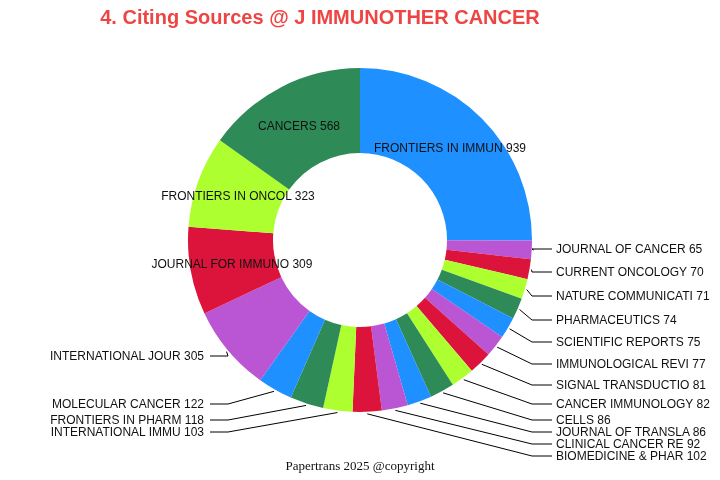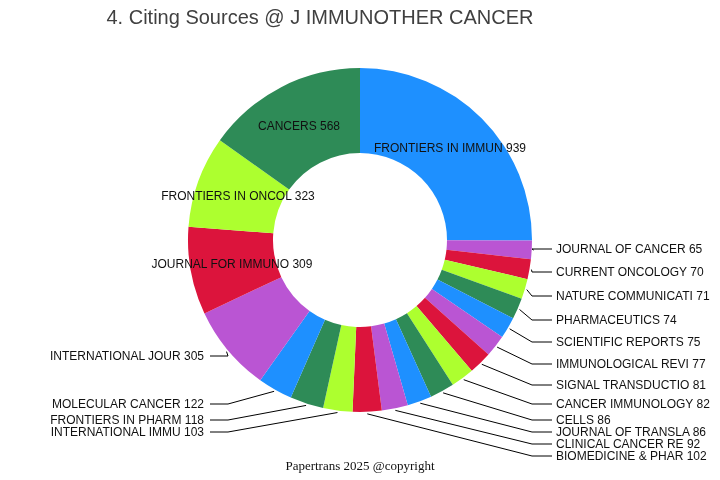--- a/index.html
+++ b/index.html
@@ -1,17 +1,17 @@
 <!DOCTYPE html>
 <html><head>
 <meta charset="utf-8">
 <style>
   html, body { margin: 0; padding: 0; background: #ffffff; }
   body { width: 720px; height: 480px; position: relative; overflow: hidden; font-family: "Liberation Sans", sans-serif; }
-  .title { position: absolute; left: 0; top: 6px; width: 640px; text-align: center; font-weight: normal; font-size: 20px; color: #404040; }
+  .title { position: absolute; left: 0; top: 6px; width: 640px; text-align: center; font-weight: bold; font-size: 20px; color: #ef4444; }
   svg.chart { position: absolute; left: 0; top: 0; }
   .lbl { font-family: "Liberation Sans", sans-serif; font-size: 12px; fill: #111111; }
   .footer { position: absolute; left: 0; top: 458px; width: 720px; text-align: center; font-family: "Liberation Serif", serif; font-size: 13px; color: #111111; }
 </style>
 </head>
 <body>
 
 <div class="title">4. Citing Sources @ J IMMUNOTHER CANCER</div>
 
 <svg class="chart" width="720" height="480" viewBox="0 0 720 480" xmlns="http://www.w3.org/2000/svg">

